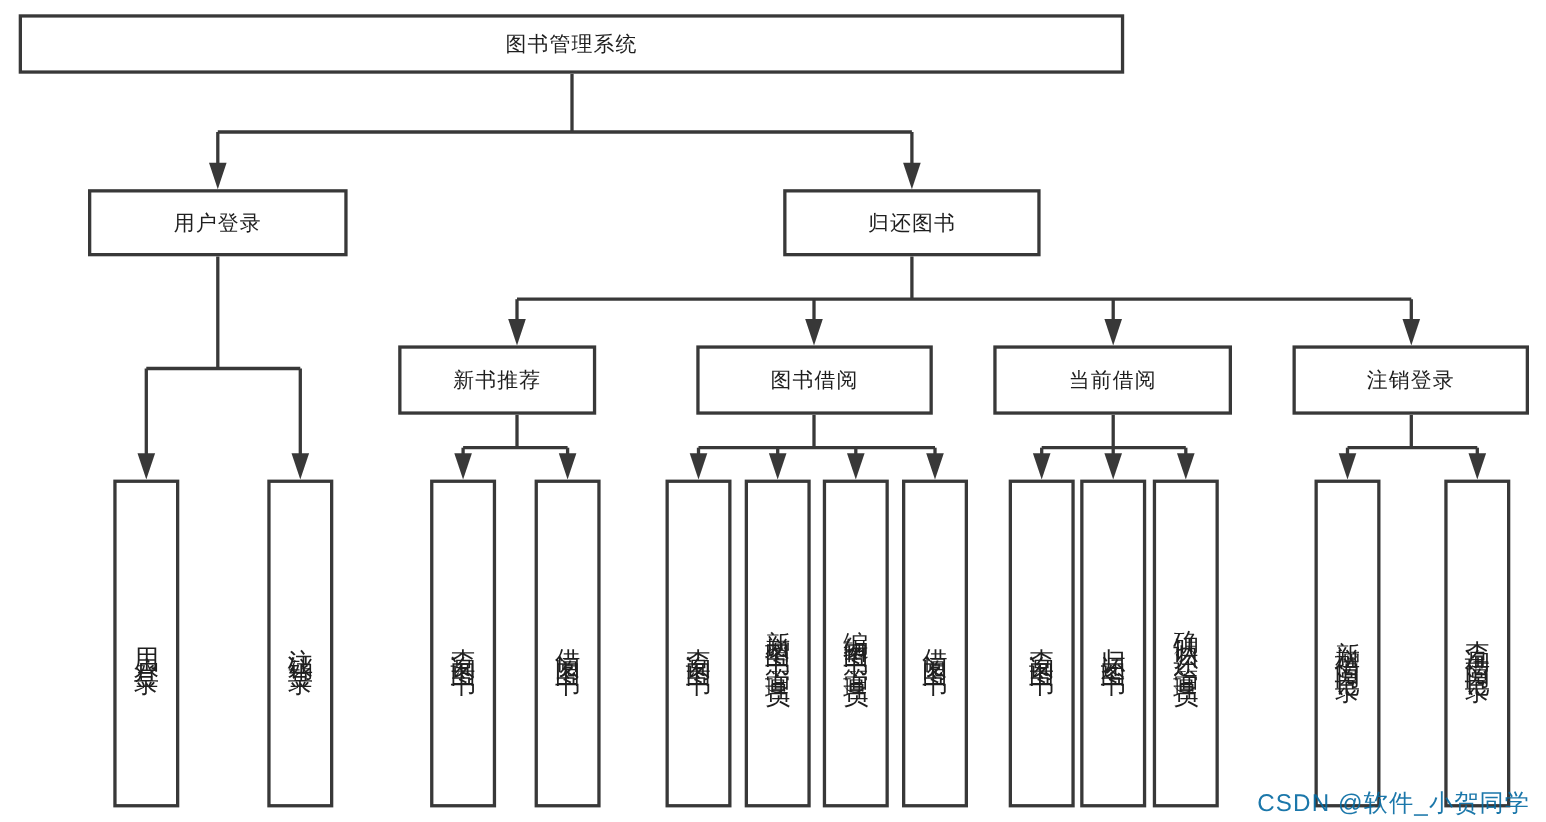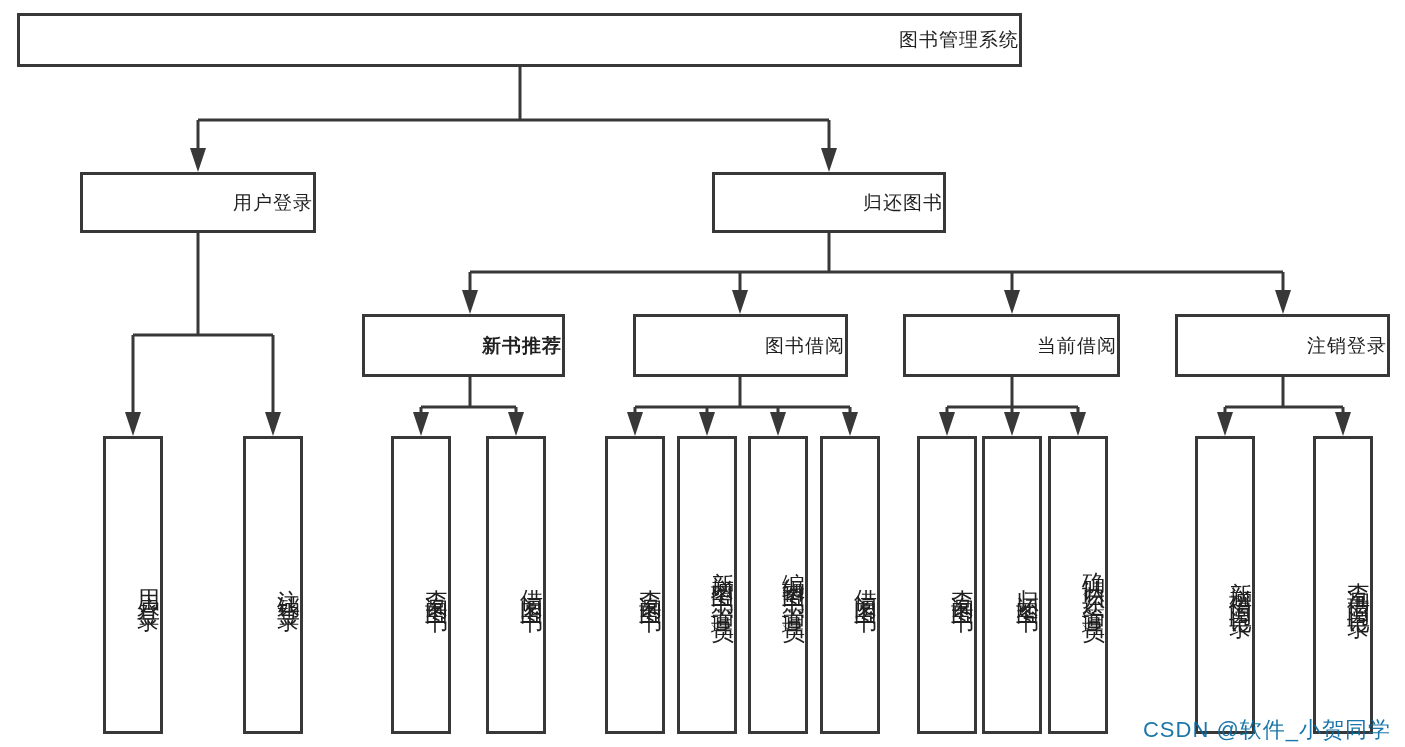--- a/index.html
+++ b/index.html
@@ -16,21 +16,21 @@
     left: 0; top: 0;
     width: 1405px; height: 747px;
   }
   .box {
     position: absolute;
     box-sizing: border-box;
     border: 3px solid #383838;
     background: #ffffff;
     display: flex;
     align-items: center;
-    justify-content: flex-end;
+    justify-content: center;
     color: #1f1f1f;
   }
   .hbox span {
     font-size: 19px;
     letter-spacing: 1px;
     white-space: nowrap;
   }
   .vbox span {
     writing-mode: vertical-rl;
     text-orientation: mixed;
@@ -136,21 +136,21 @@
     <span>图书管理系统</span>
   </div>
 
   <div class="box hbox" style="left:80px; top:172px; width:236px; height:61px;">
     <span>用户登录</span>
   </div>
   <div class="box hbox" style="left:712px; top:172px; width:234px; height:61px;">
     <span>归还图书</span>
   </div>
 
-  <div class="box hbox" style="left:362px; top:314px; width:203px; height:63px;font-weight:bold;">
+  <div class="box hbox" style="left:362px; top:314px; width:180px; height:63px;">
     <span>新书推荐</span>
   </div>
   <div class="box hbox" style="left:903px; top:314px; width:217px; height:63px;">
     <span>当前借阅</span>
   </div>
   <div class="box hbox" style="left:633px; top:314px; width:215px; height:63px;">
     <span>图书借阅</span>
   </div>
   <div class="box hbox" style="left:1175px; top:314px; width:215px; height:63px;">
     <span>注销登录</span>

